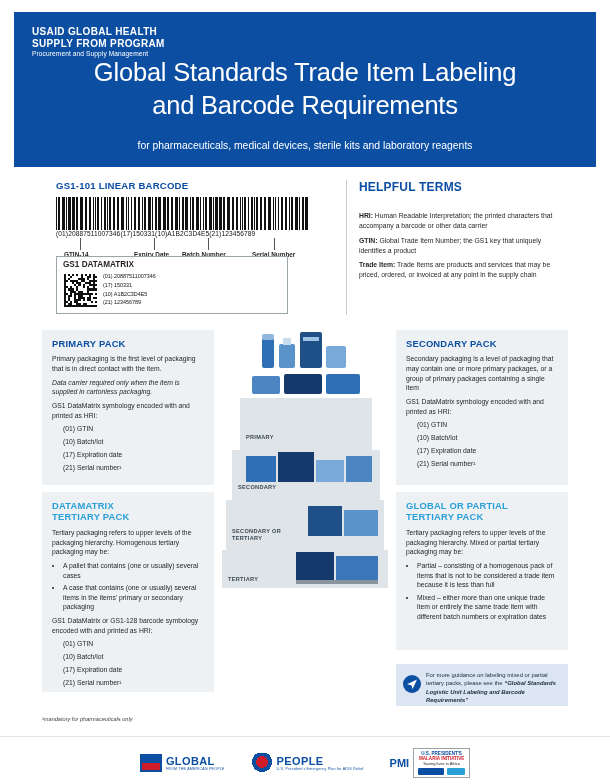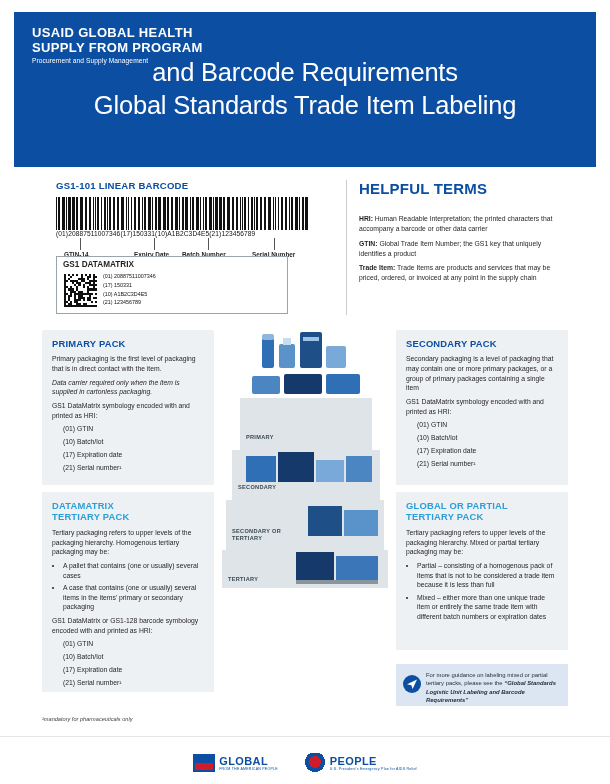--- a/index.html
+++ b/index.html
@@ -31,21 +31,21 @@
     background: #0b4ea2;
     color: #ffffff;
   }
   .brand {
     position: absolute;
     left: 18px;
     top: 14px;
     line-height: 1.15;
   }
   .brand-l1, .brand-l2 {
-    font-size: 13px;
+    font-size: 10px;
     font-weight: bold;
     letter-spacing: 0.35px;
   }
   .brand-l3 {
     font-size: 6.6px;
     margin-top: 1px;
     letter-spacing: 0.1px;
   }
   .header-title {
     position: absolute;
@@ -154,21 +154,21 @@
     position: absolute;
     left: 346px;
     top: 180px;
     width: 222px;
     height: 135px;
     border-left: 1px solid #c9ced2;
     padding-left: 12px;
     box-sizing: border-box;
   }
   .terms-title {
-    font-size: 15px;
+    font-size: 12px;
     font-weight: bold;
     color: #0b4ea2;
     letter-spacing: 0.2px;
     margin-bottom: 17px;
   }
   .terms-item {
     font-size: 6.8px;
     line-height: 1.45;
     margin-bottom: 5px;
     color: #231f20;
@@ -370,23 +370,24 @@
 
 <div class="page">
 
   <div class="header">
     <div class="brand">
       <div class="brand-l1">USAID GLOBAL HEALTH</div>
       <div class="brand-l2">SUPPLY FROM PROGRAM</div>
       <div class="brand-l3">Procurement and Supply Management</div>
     </div>
     <div class="header-title">
+      <div>Global Standards Trade Item Labeling</div>
       <div>and Barcode Requirements</div>
-      <div>Global Standards Trade Item Labeling</div>
-    </div>
+    </div>
+    <div class="header-sub">for pharmaceuticals, medical devices, sterile kits and laboratory reagents</div>
   </div>
 
   <div class="barcode-panel">
     <div class="barcode-title">GS1-101 LINEAR BARCODE</div>
     <div class="barcode-strip" id="barcode-strip">
         <div class="bar" style="left: 0px; width: 1px;"></div>
         <div class="bar" style="left: 2px; width: 2px;"></div>
         <div class="bar" style="left: 6px; width: 3px;"></div>
         <div class="bar" style="left: 10px; width: 1px;"></div>
         <div class="bar" style="left: 12px; width: 3px;"></div>
@@ -751,16 +752,28 @@
           <div class="logo-sub">FROM THE AMERICAN PEOPLE</div>
         </div>
       </div>
       <div class="logo">
         <div class="pepfar-mark"></div>
         <div>
           <div class="logo-text-1">PEOPLE</div>
           <div class="logo-sub">U.S. President's Emergency Plan for AIDS Relief</div>
         </div>
       </div>
+      <div class="logo">
+        <div class="pmi-text">PMI</div>
+        <div class="pres-box">
+          <div class="pres-l1">U.S. PRESIDENT'S</div>
+          <div class="pres-l2">MALARIA INITIATIVE</div>
+          <div class="pres-l3">Saving lives in Africa</div>
+          <div class="pres-badges">
+            <div class="badge-s"></div>
+            <div class="badge-t"></div>
+          </div>
+        </div>
+      </div>
     </div>
   </div>
 
 </div>
 
 </body></html>

